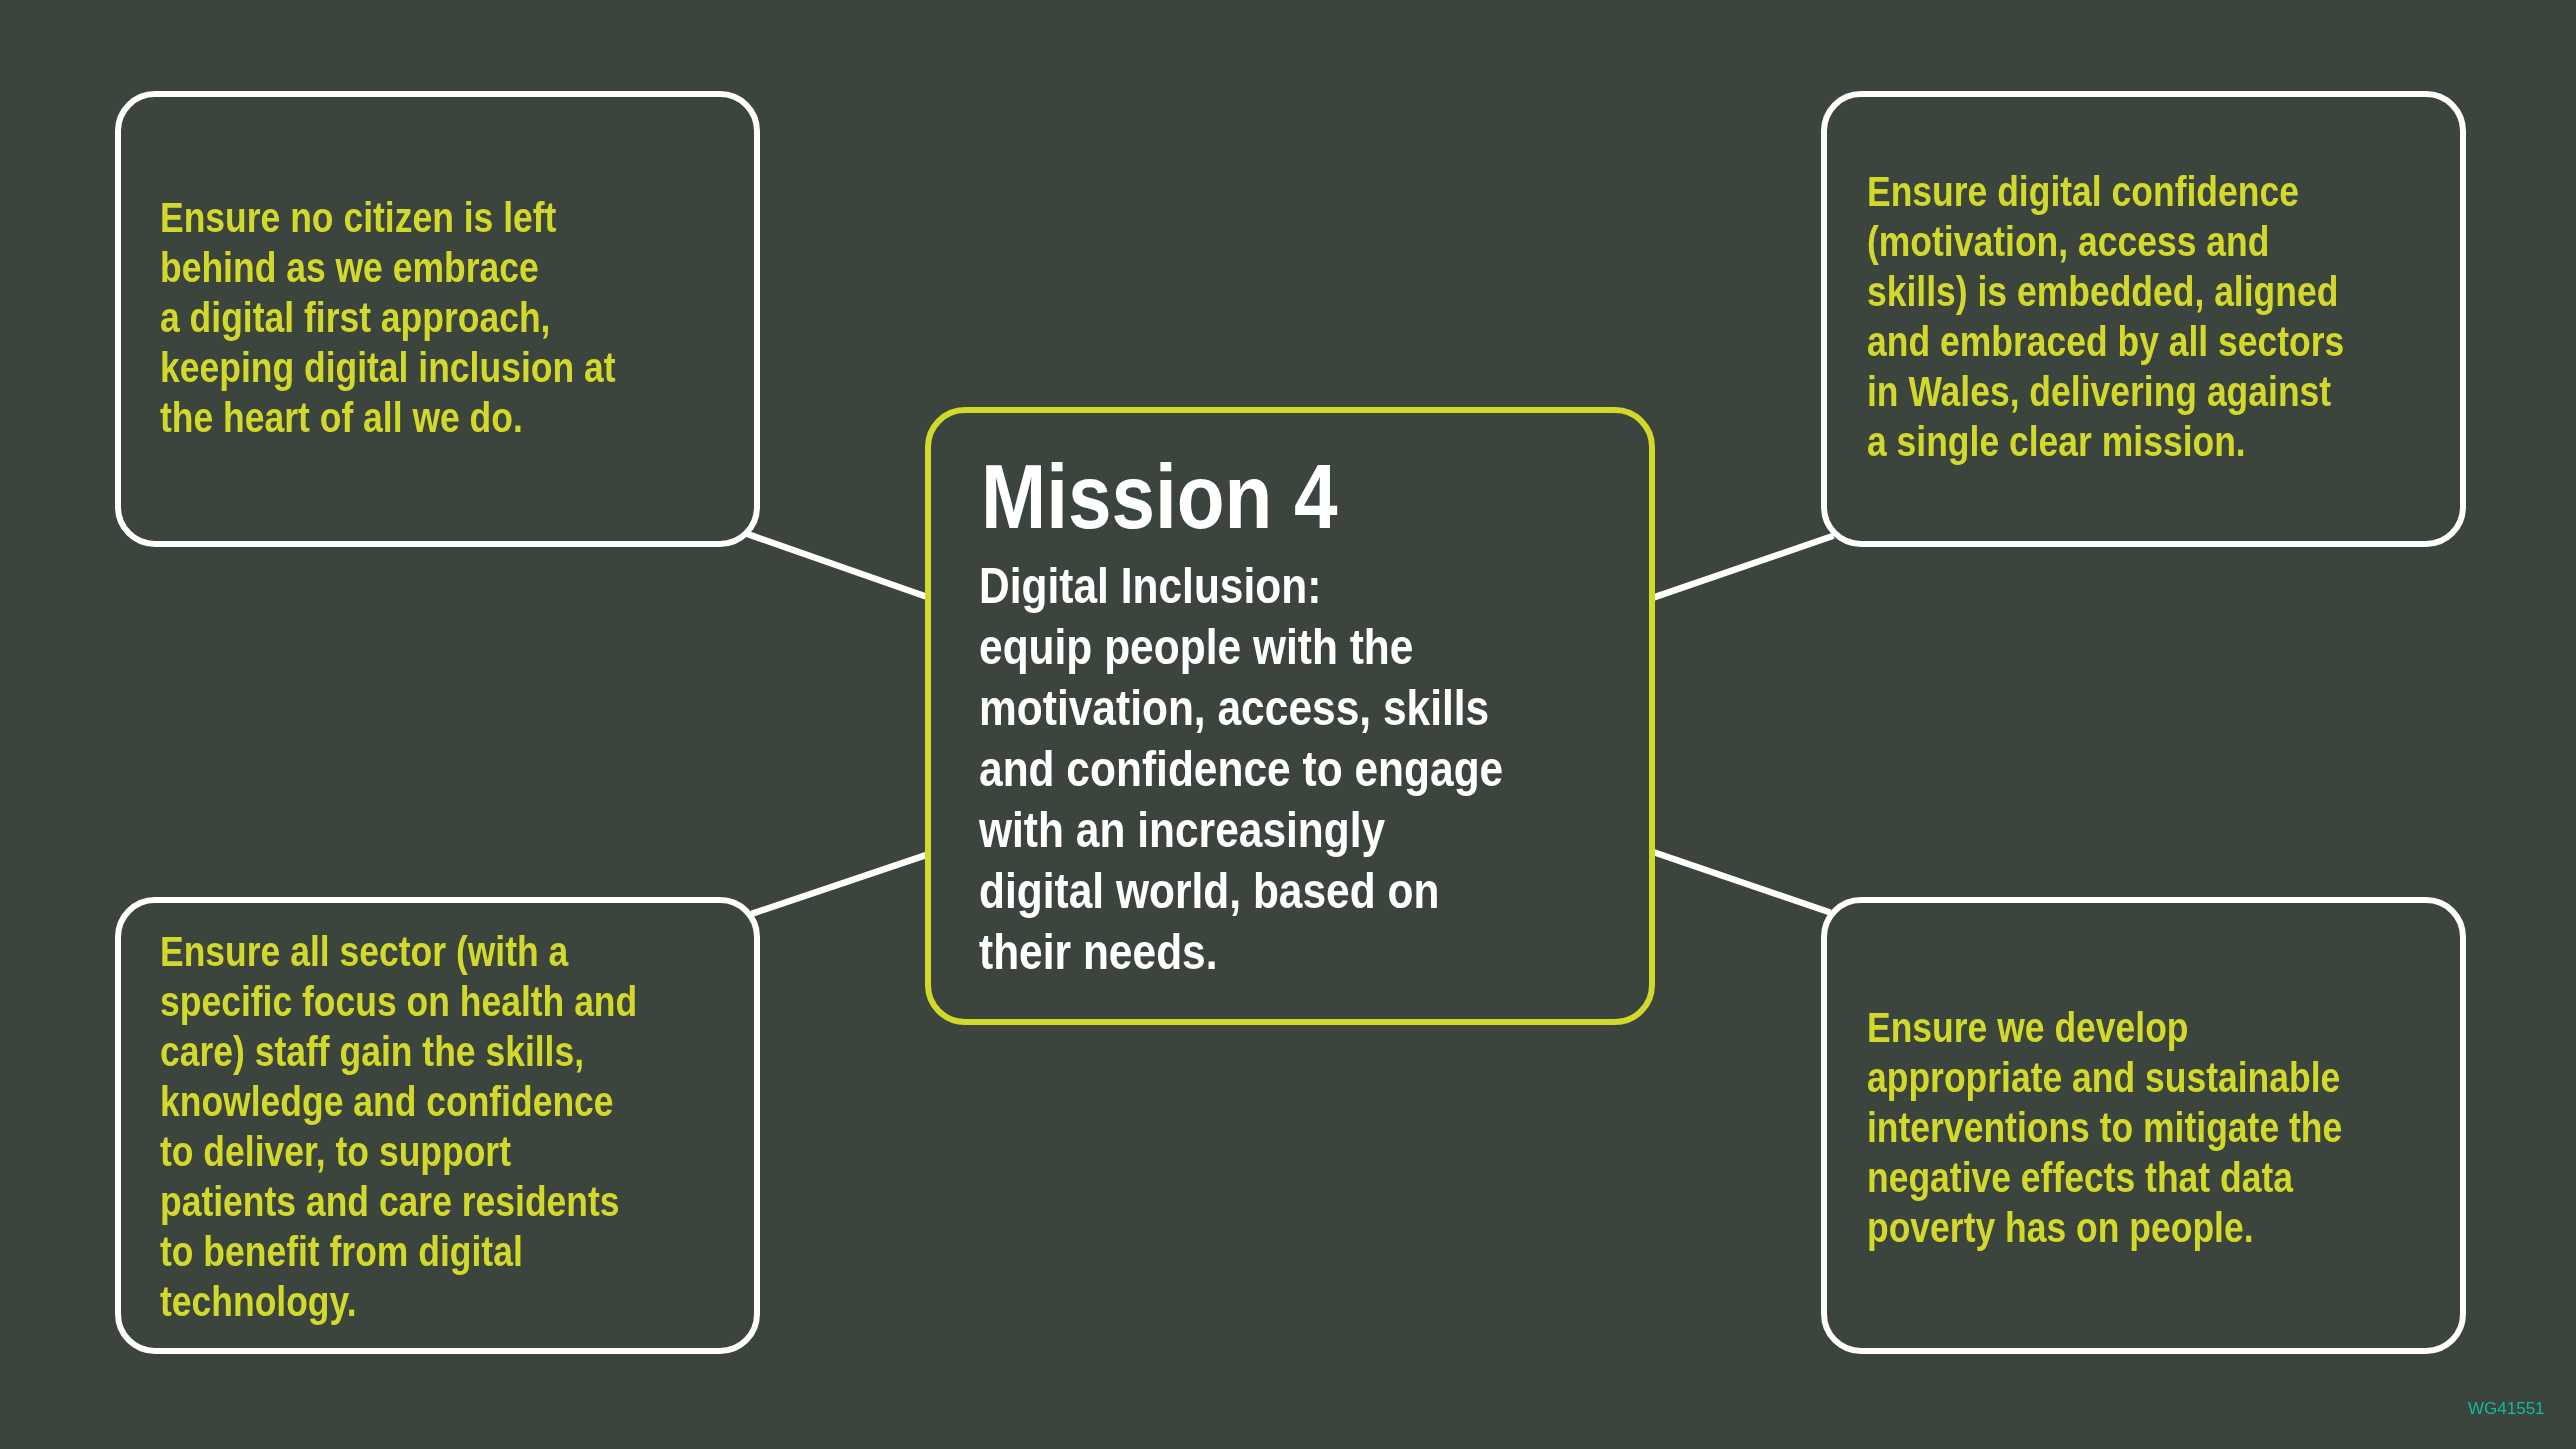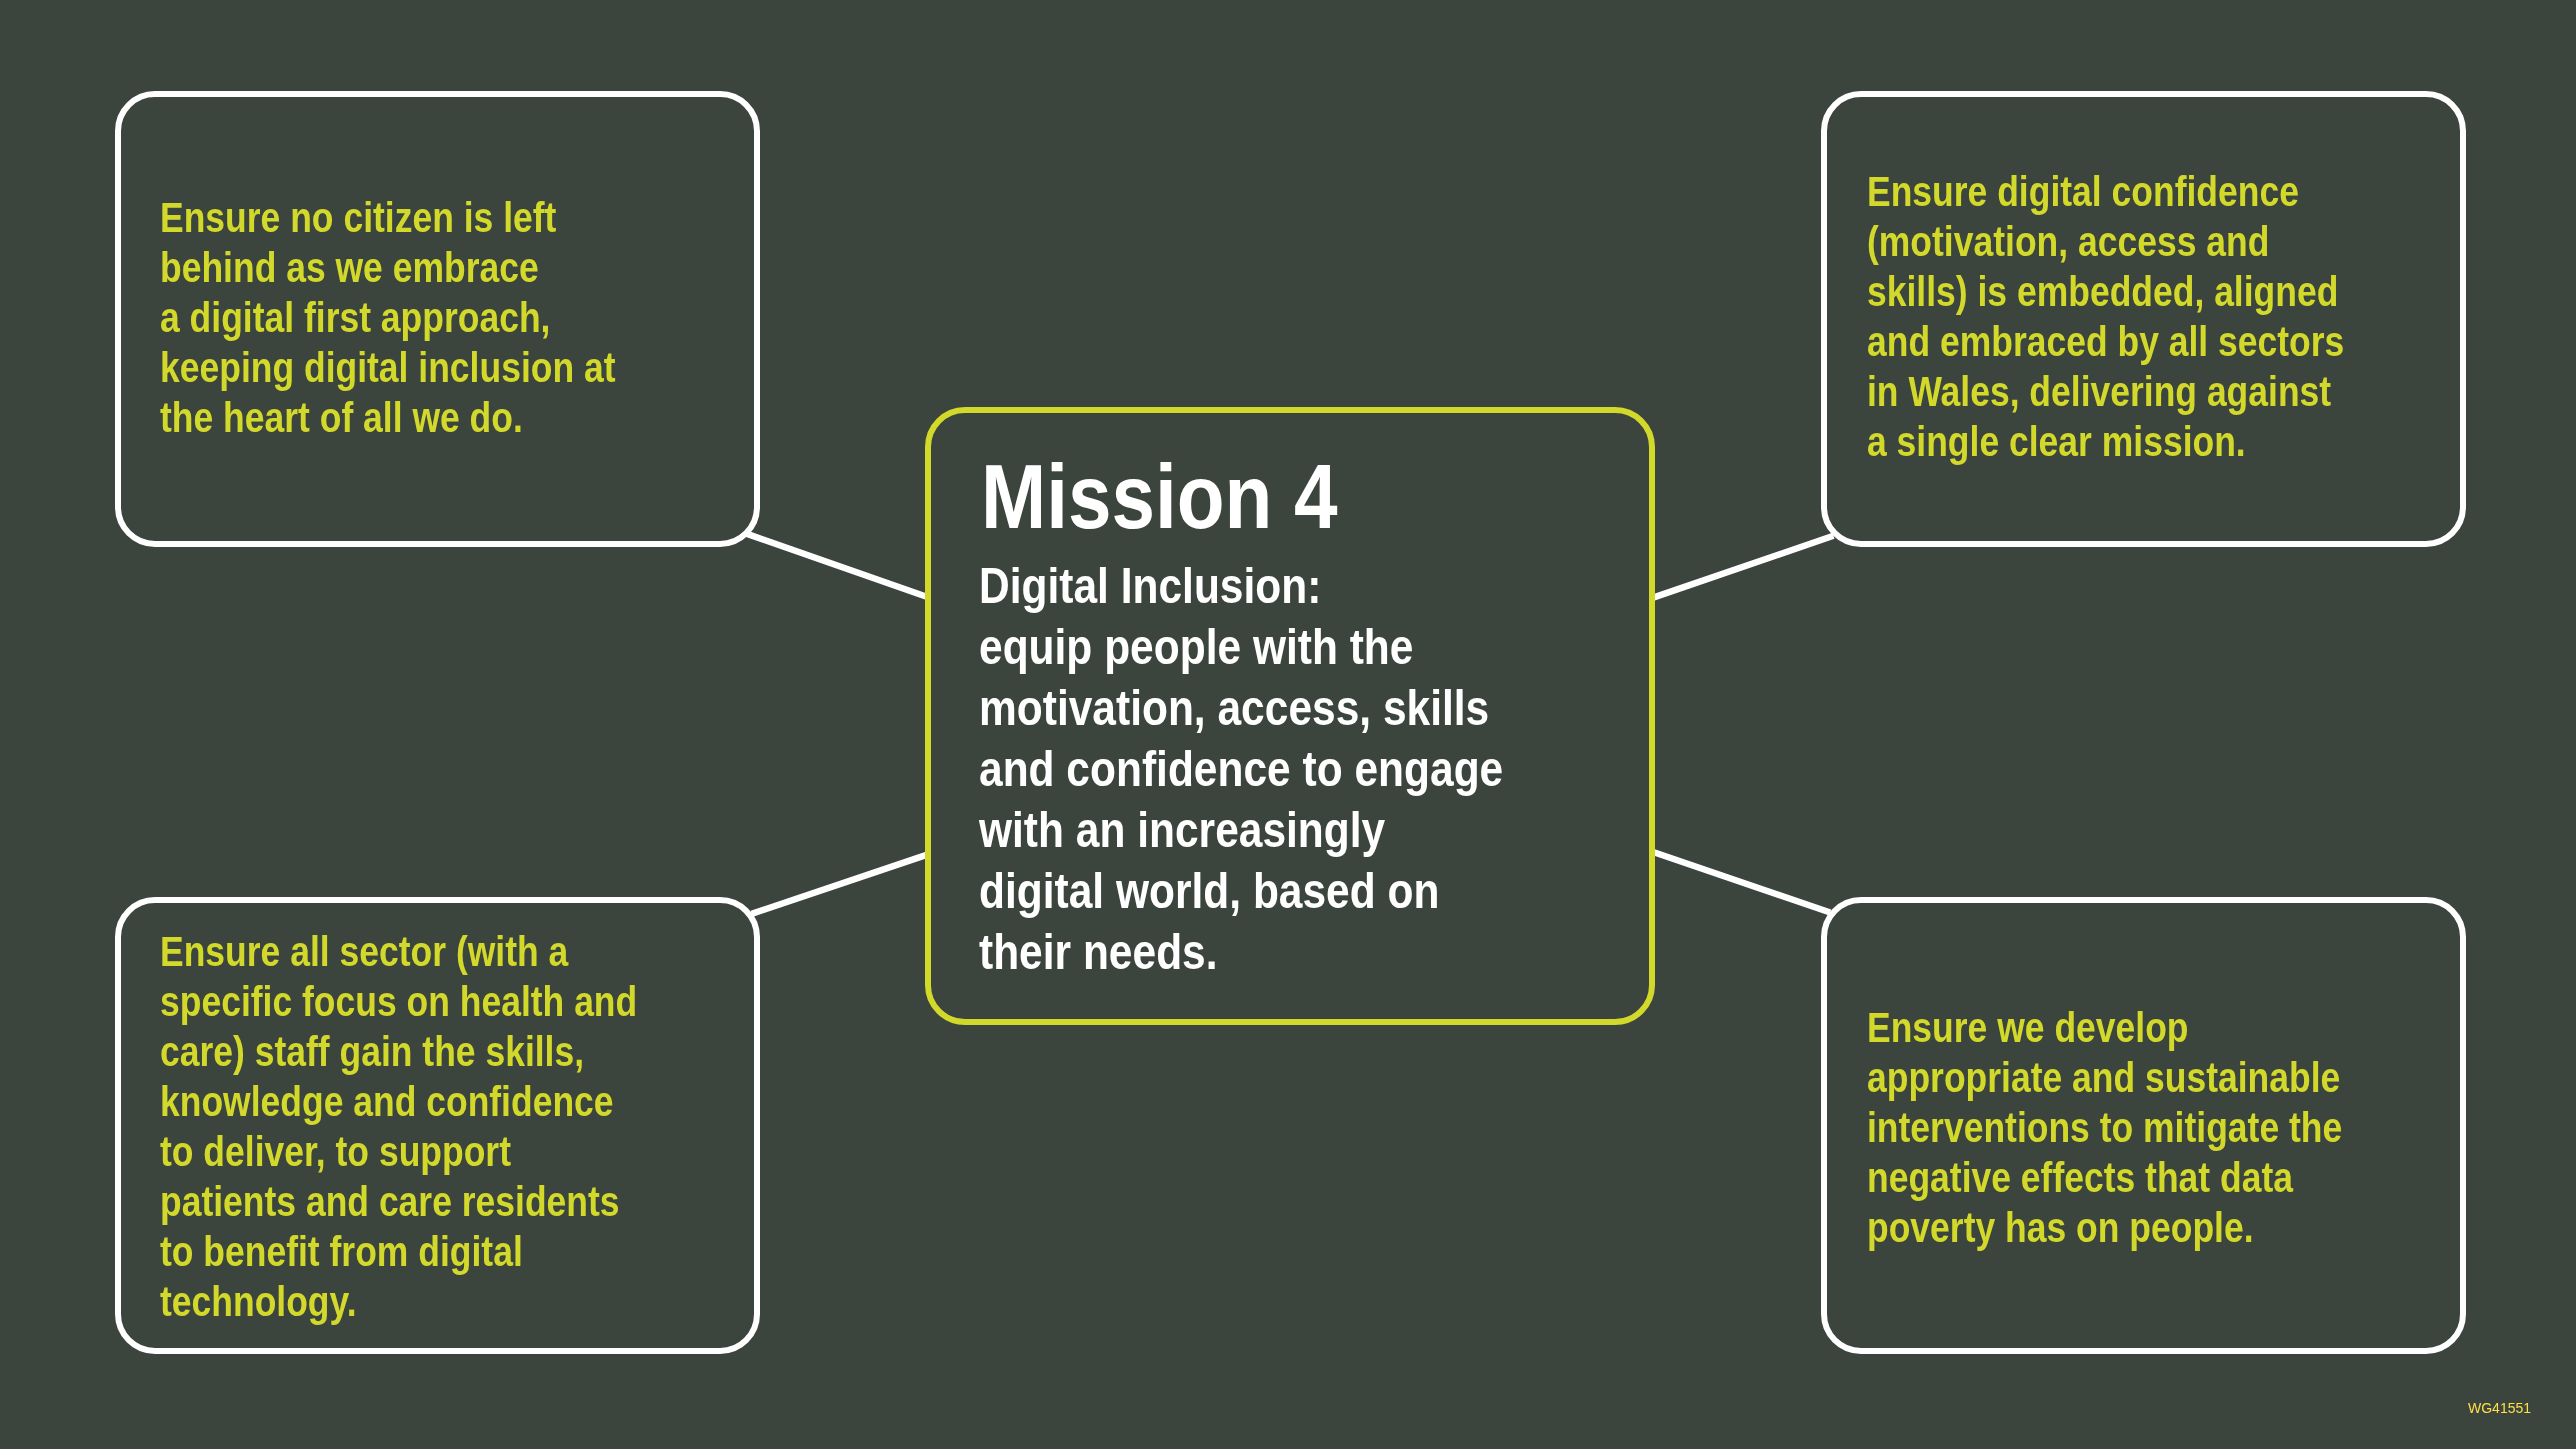--- a/index.html
+++ b/index.html
@@ -5,21 +5,21 @@
   html, body { margin: 0; padding: 0; }
   body { width: 2576px; height: 1449px; background: #3b443d; position: relative; overflow: hidden;
          font-family: "Liberation Sans", sans-serif; }
   .connectors { position: absolute; left: 0; top: 0; width: 2576px; height: 1449px; }
   .box { position: absolute; box-sizing: border-box; border: 6.4px solid #ffffff; border-radius: 40px; background: #3b443d; }
   .center-box { border-color: #d3d92b; }
   .text { position: absolute; font-weight: bold; white-space: pre; transform-origin: 0 0; }
   .goal-text { color: #d3d92b; font-size: 42px; line-height: 50px; transform: scaleX(0.845); }
   .mission-title { color: #ffffff; font-size: 91px; line-height: 105px; transform: scaleX(0.86); }
   .mission-body { color: #ffffff; font-size: 50px; line-height: 61px; transform: scaleX(0.85); }
-  .ref-code { position: absolute; color: #fde047; font-size: 14px; line-height: 19.3px; left: 2468px; top: 1399px; }
+  .ref-code { position: absolute; color: #14b8a6; font-size: 17px; line-height: 19.3px; left: 2468px; top: 1399px; }
 </style>
 </head>
 <body>
 
 <svg class="connectors" viewBox="0 0 4000 2250" xmlns="http://www.w3.org/2000/svg">
   <line x1="1160" y1="829" x2="1440" y2="927" stroke="#ffffff" stroke-width="10"></line>
   <line x1="2567" y1="928" x2="2847" y2="832" stroke="#ffffff" stroke-width="10"></line>
   <line x1="1167" y1="1419" x2="1440" y2="1327" stroke="#ffffff" stroke-width="10"></line>
   <line x1="2567" y1="1323" x2="2842" y2="1417" stroke="#ffffff" stroke-width="10"></line>
 </svg>

